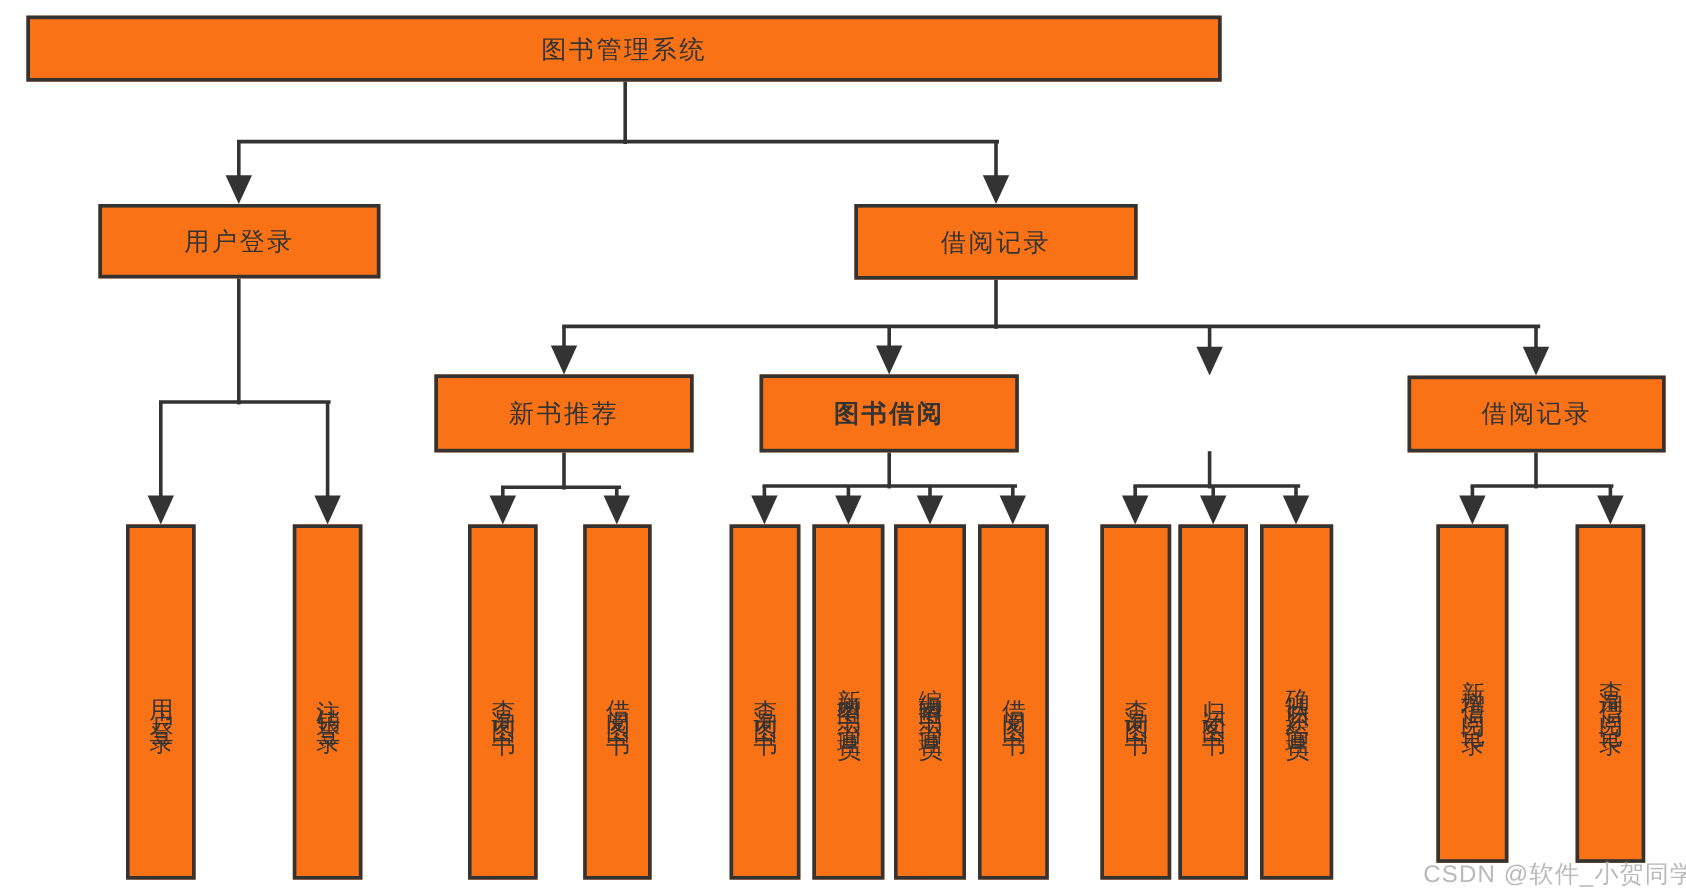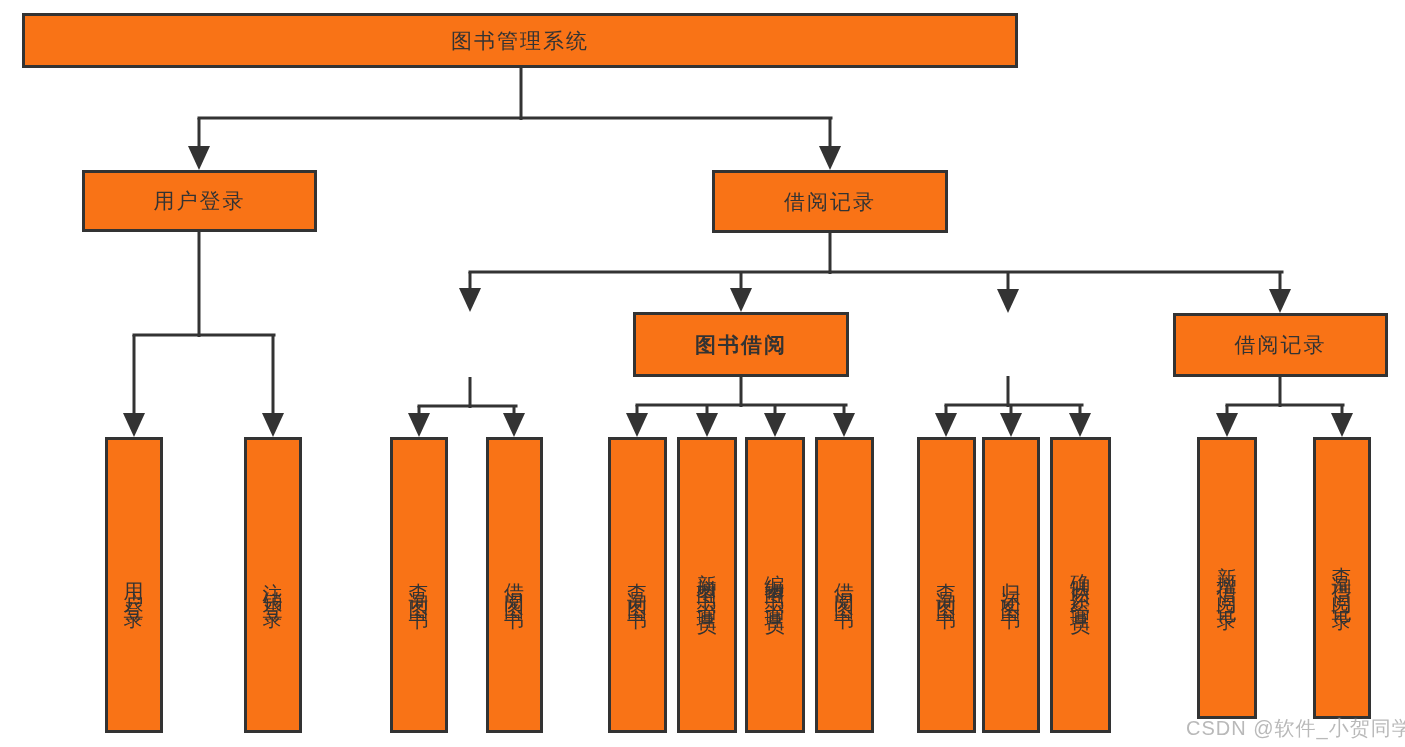--- a/index.html
+++ b/index.html
@@ -90,20 +90,21 @@
       <polygon points="1216,413 1238,413 1227,437" fill="#333333"></polygon>
       <line x1="1342" y1="405" x2="1342" y2="419" stroke="#333333" stroke-width="3"></line>
       <polygon points="1331,413 1353,413 1342,437" fill="#333333"></polygon>
     </svg>
 
   <div class="node hbox" style="left:22px;top:13px;width:996px;height:55px;">图书管理系统</div>
 
   <div class="node hbox" style="left:82px;top:170px;width:235px;height:62px;">用户登录</div>
   <div class="node hbox" style="left:712px;top:170px;width:236px;height:63px;">借阅记录</div>
 
+  <div class="node hbox" style="left:362px;top:312px;width:216px;height:65px;">新书推荐</div>
   <div class="node hbox" style="left:633px;top:312px;width:216px;height:65px;font-weight:bold;">图书借阅</div>
   <div class="node hbox" style="left:1173px;top:313px;width:215px;height:64px;text-align:right;">借阅记录</div>
 
   <div class="node vbox" style="left:105px;top:437px;width:58px;height:296px;">用户登录</div>
   <div class="node vbox" style="left:244px;top:437px;width:58px;height:296px;">注销登录</div>
 
   <div class="node vbox" style="left:390px;top:437px;width:58px;height:296px;">查询图书</div>
   <div class="node vbox" style="left:486px;top:437px;width:57px;height:296px;">借阅图书</div>
 
   <div class="node vbox" style="left:608px;top:437px;width:59px;height:296px;">查询图书</div>

